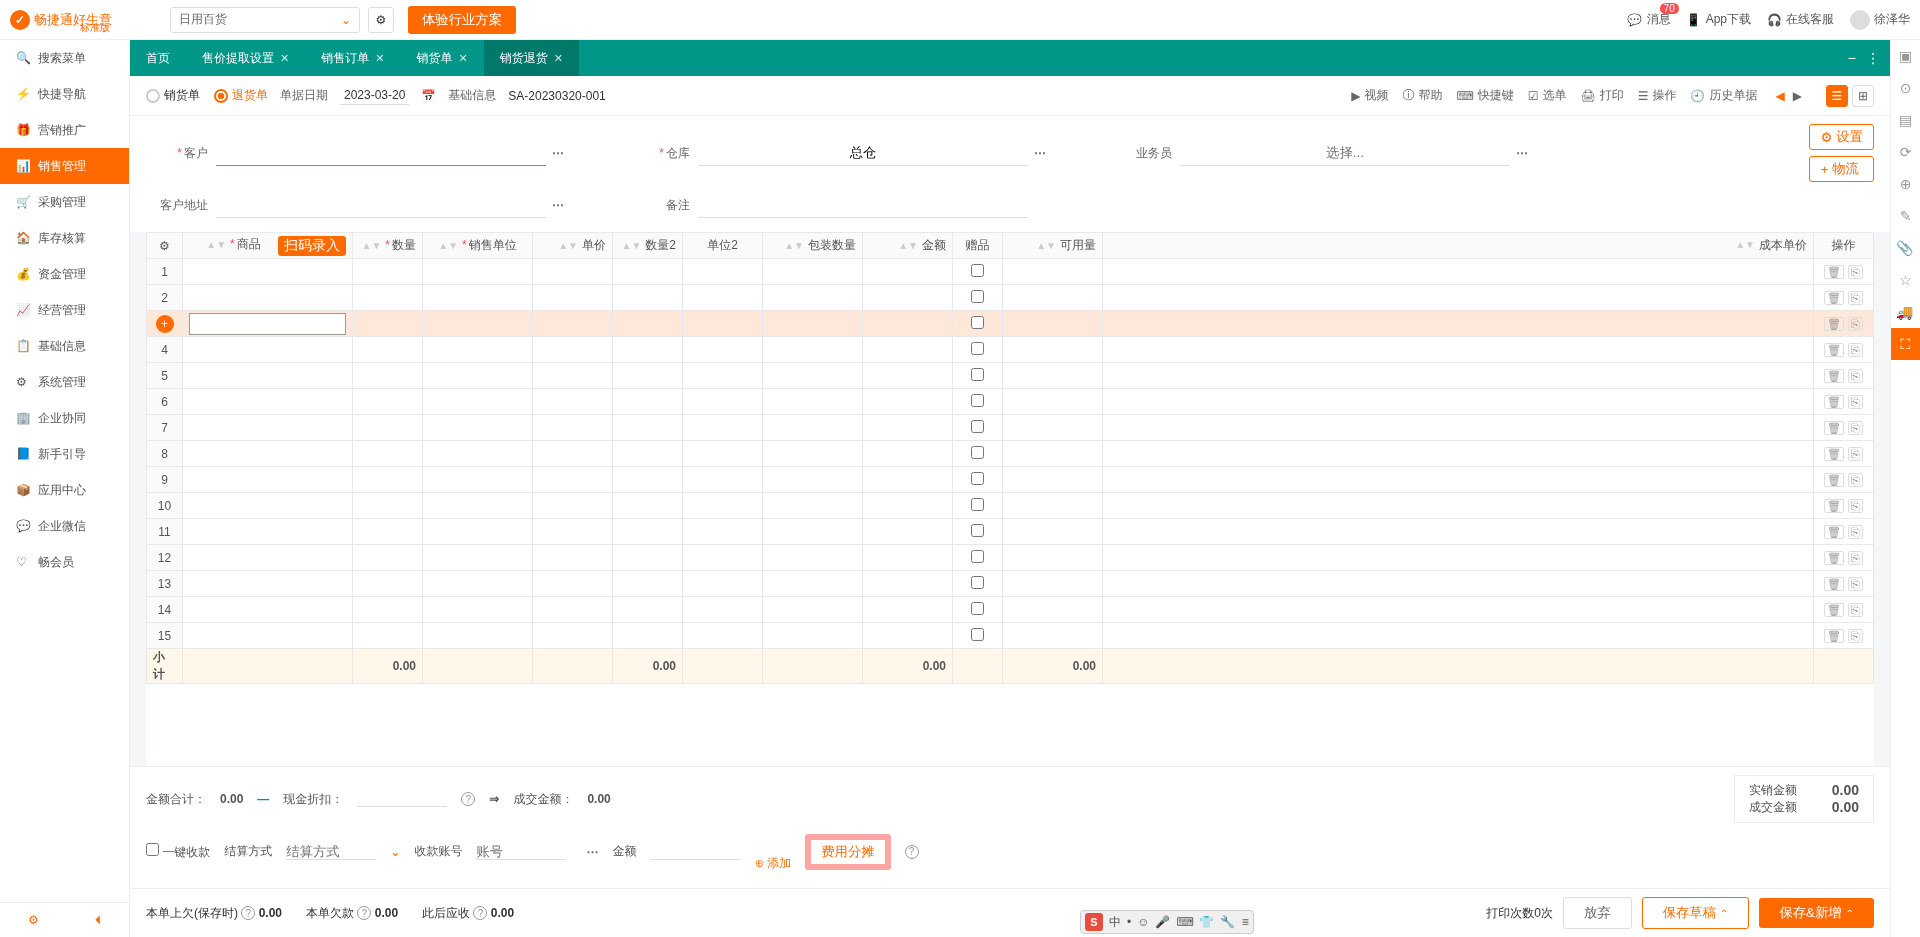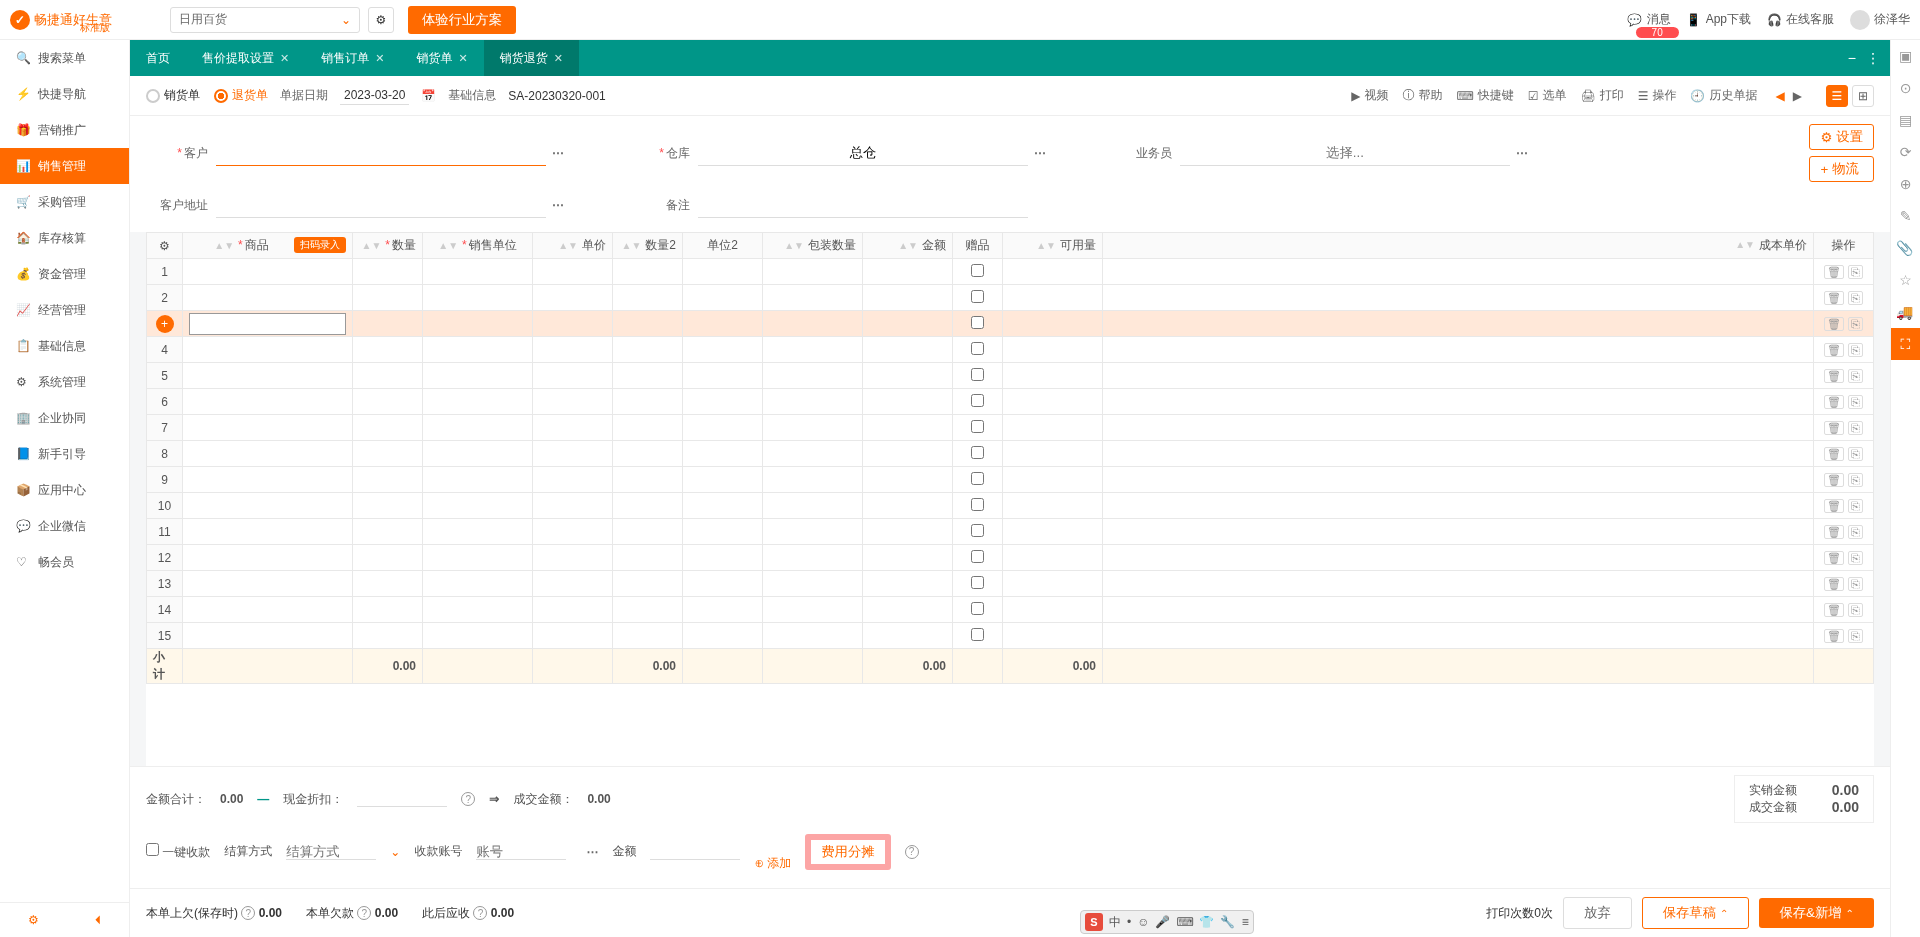--- a/index.html
+++ b/index.html
@@ -12,21 +12,21 @@
 .logo-area { display: flex; align-items: center; width: 130px; }
 .logo-icon { width: 20px; height: 20px; background: #ff6a00; border-radius: 50%; display: inline-flex; align-items: center; justify-content: center; color: #fff; font-weight: bold; margin-right: 4px; }
 .logo-text { color: #ff6a00; font-size: 13px; font-weight: normal; }
 .logo-sub { font-size: 10px; color: #ff6a00; position: relative; top: 8px; left: -60px; }
 .category-select { width: 190px; height: 26px; border: 1px solid #ddd; border-radius: 3px; padding: 0 8px; display: flex; align-items: center; justify-content: space-between; color: #666; cursor: pointer; }
 .gear-btn { width: 26px; height: 26px; border: 1px solid #ddd; border-radius: 3px; margin-left: 8px; display: flex; align-items: center; justify-content: center; cursor: pointer; }
 .try-btn { background: #ff6a00; color: #fff; border: none; height: 28px; padding: 0 14px; border-radius: 3px; margin-left: 14px; cursor: pointer; }
 .top-spacer { flex: 1; }
 .top-right { display: flex; align-items: center; gap: 16px; color: #555; }
 .top-right-item { display: flex; align-items: center; gap: 4px; cursor: pointer; position: relative; }
-.badge { position: absolute; top: -8px; right: -8px; background: #ff4d4f; color: #fff; border-radius: 8px; padding: 0 16px; font-size: 10px; margin-top: 24px; }
+.badge { position: absolute; top: -8px; right: -8px; background: #ff4d4f; color: #fff; border-radius: 8px; padding: 0 4px; font-size: 10px; }
 .avatar { width: 20px; height: 20px; border-radius: 50%; background: #ddd; }
 
 
 .body { display: flex; flex: 1; overflow: hidden; }
 
 
 .sidebar { width: 130px; background: #fff; border-right: 1px solid #eee; display: flex; flex-direction: column; }
 .sidebar-item { height: 36px; display: flex; align-items: center; padding: 0 16px; color: #555; cursor: pointer; gap: 8px; }
 .sidebar-item.active { background: #ff6a00; color: #fff; }
 .sidebar-icon { width: 14px; height: 14px; display: inline-block; }
@@ -74,21 +74,21 @@
 .form-right-btns { margin-left: auto; display: flex; flex-direction: column; gap: 6px; }
 
 
 .table-wrap { flex: 1; background: #fff; margin: 0 16px; overflow: auto; }
 .data-table { width: 100%; border-collapse: collapse; font-size: 12px; }
 .data-table th, .data-table td { border: 1px solid #e8e8e8; height: 26px; padding: 0 6px; color: #555; }
 .data-table th { background: #fafafa; font-weight: normal; position: relative; }
 .data-table th .req { color: #ff4d4f; }
 .data-table th.text-right, .data-table td.text-right { text-align: right; }
 .gear-col { width: 36px; text-align: center; }
-.scan-btn { background: #ff6a00; color: #fff; border-radius: 3px; padding: 1px 6px; font-size: 10px; float: right; }
+.scan-btn { background: #ff6a00; color: #fff; border-radius: 3px; padding: 1px 6px; font-size: 14px; float: right; }
 .active-row td { background: #ffe8d9; }
 .row-num-cell { text-align: center; background: #fafafa; width: 36px; }
 .add-circle { background: #ff6a00; color: #fff; width: 18px; height: 18px; border-radius: 50%; display: inline-flex; align-items: center; justify-content: center; }
 .ops-col { width: 60px; text-align: center; }
 .ops-col span { cursor: pointer; color: #999; margin: 0 2px; border: 1px solid #ddd; border-radius: 2px; padding: 0px 2px; font-size: 11px; }
 .sort-icon { color: #ccc; font-size: 10px; margin-right: 4px; display: inline-flex; flex-direction: column; line-height: 5px; }
 .subtotal-row td { background: #fff8ea; font-weight: bold; }
 .checkbox-cell { text-align: center; }
 .checkbox-cell input { cursor: pointer; }
 .input-cell { background: #fff; }

